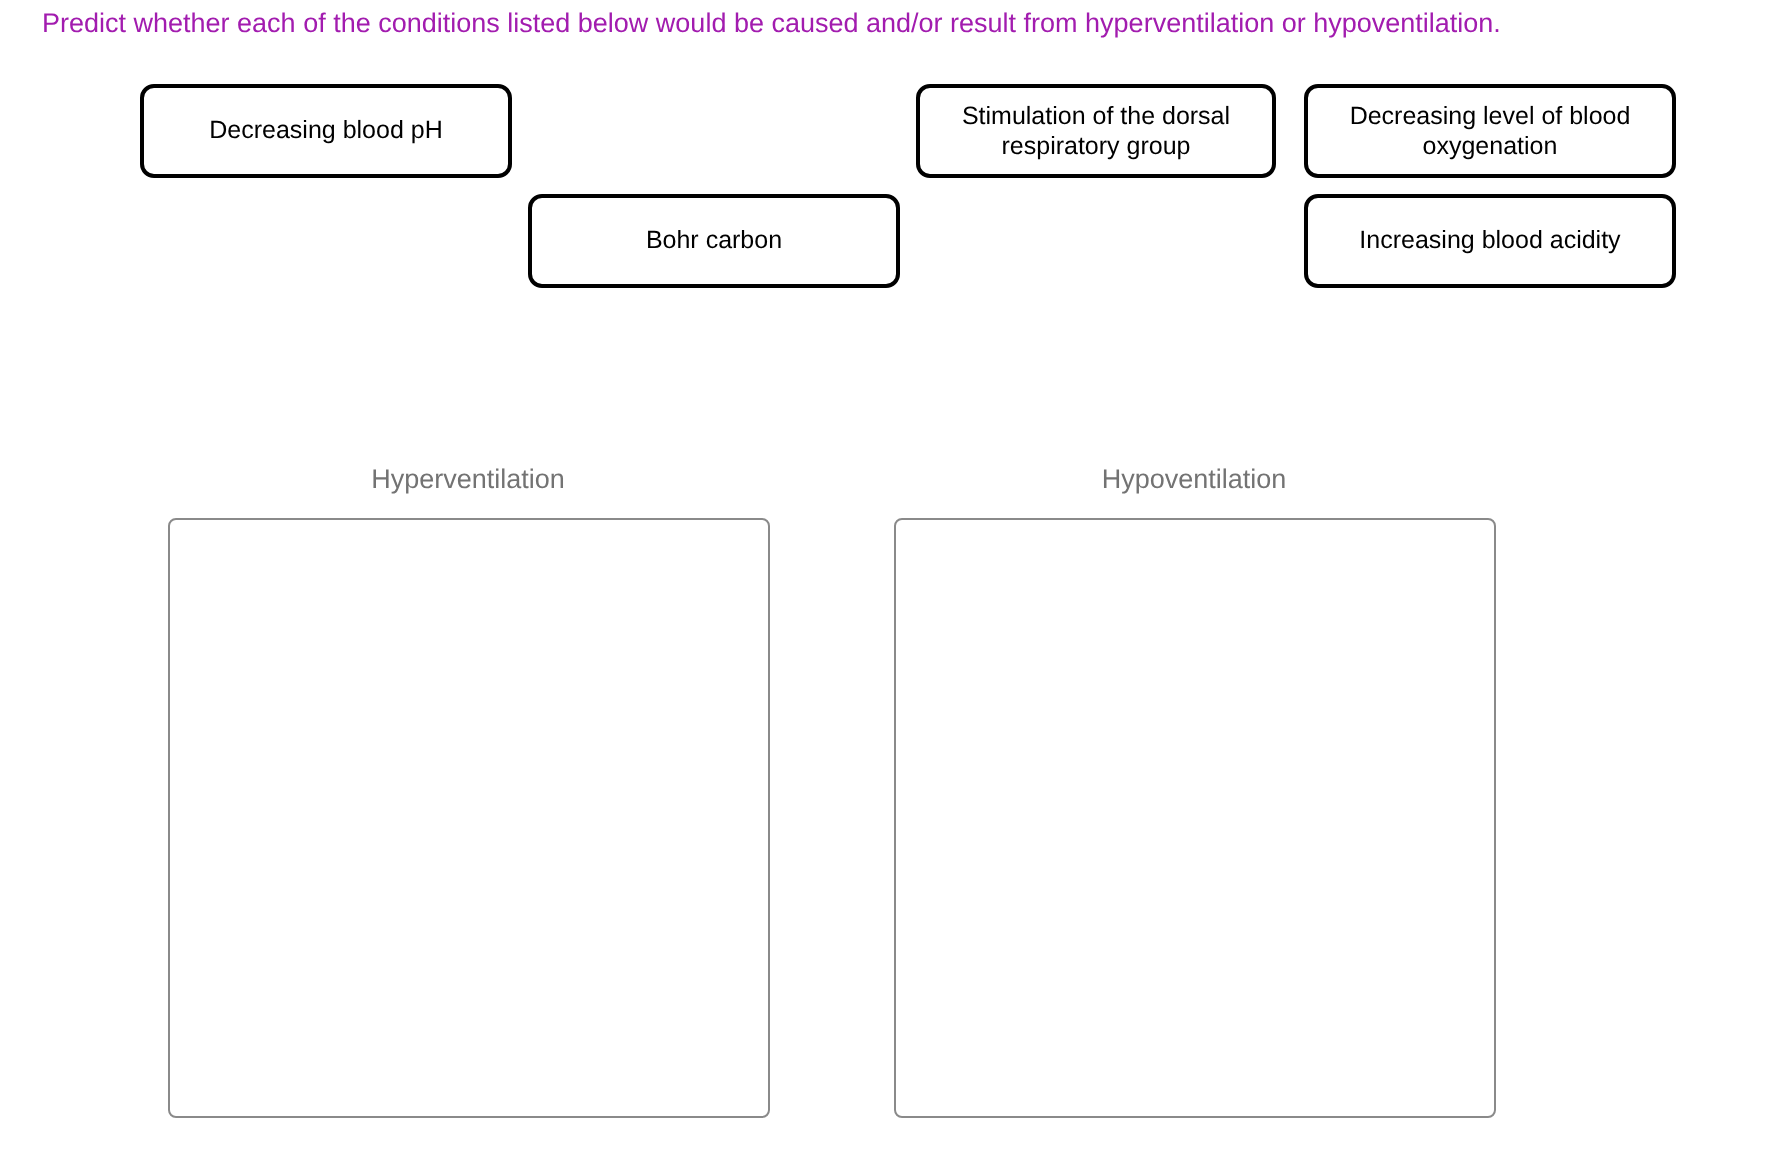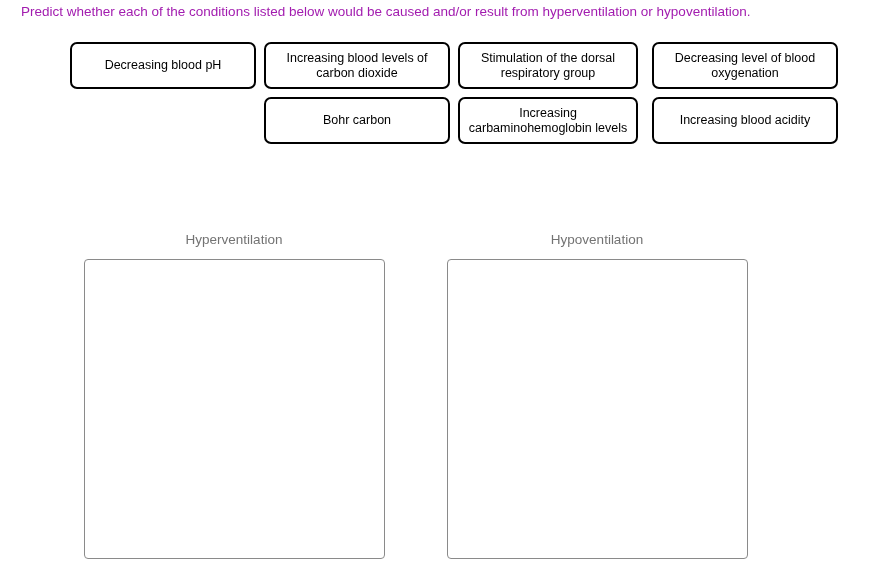--- a/index.html
+++ b/index.html
@@ -104,40 +104,34 @@
 <body>
 
 <div class="prompt">Predict whether each of the conditions listed below would be caused and/or result from hyperventilation or hypoventilation.</div>
 
 <div class="options-area">
 
   <div class="option-tile tile-r1 col-1">
     <span>Decreasing blood pH</span>
   </div>
 
-  <div class="option-tile tile-r1 col-2">
-    <span>Increasing blood levels of carbon dioxide</span>
-  </div>
 
   <div class="option-tile tile-r1 col-3">
     <span>Stimulation of the dorsal respiratory group</span>
   </div>
 
   <div class="option-tile tile-r1 col-4">
     <span>Decreasing level of blood oxygenation</span>
   </div>
 
 
   <div class="option-tile tile-r2 col-2">
     <span>Bohr carbon</span>
   </div>
 
-  <div class="option-tile tile-r2 col-3">
-    <span>Increasing carbaminohemoglobin levels</span>
-  </div>
 
   <div class="option-tile tile-r2 col-4">
     <span>Increasing blood acidity</span>
   </div>
 
 </div>
 
 <div class="dropzones-area">
 
   <div class="dz-label dz-label-left">Hyperventilation</div>

